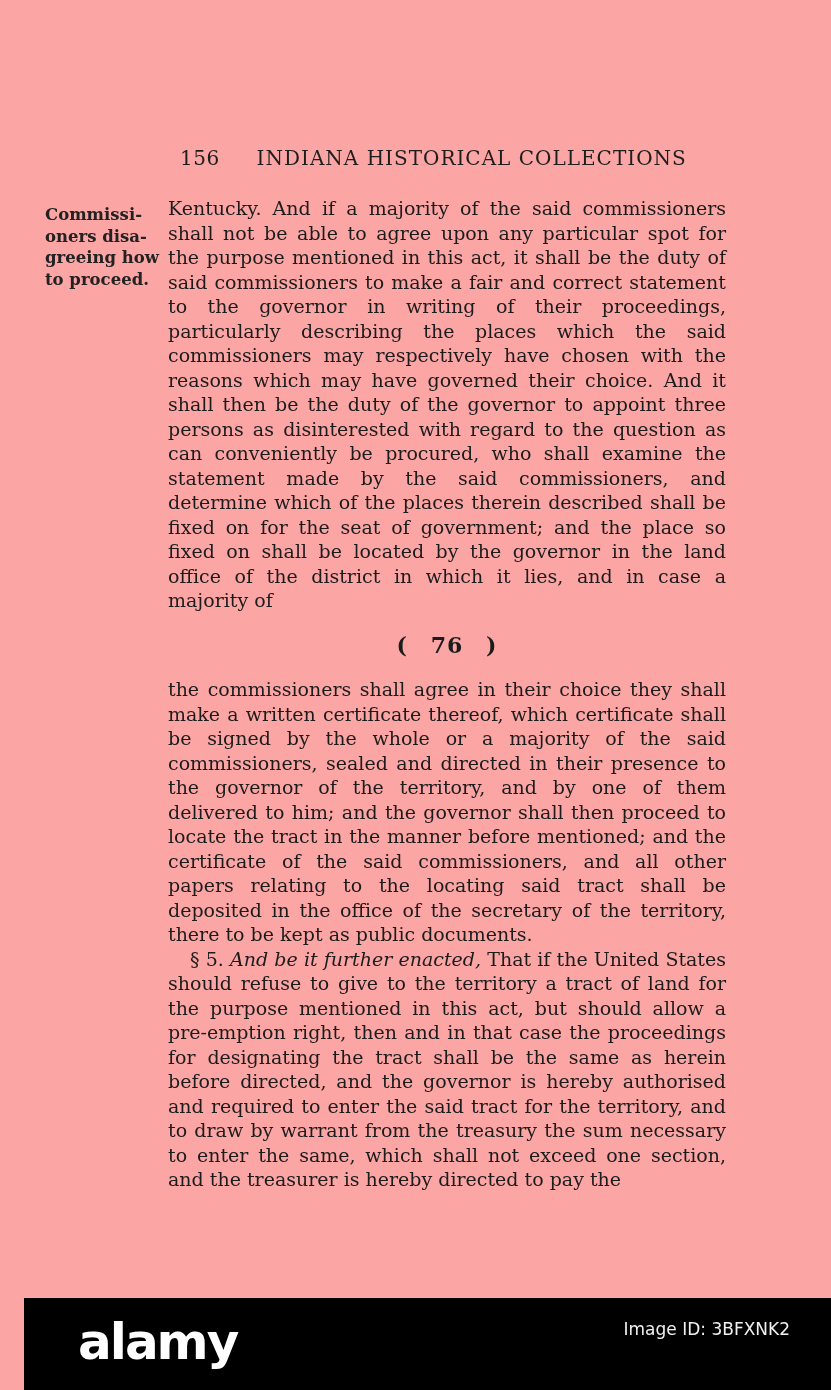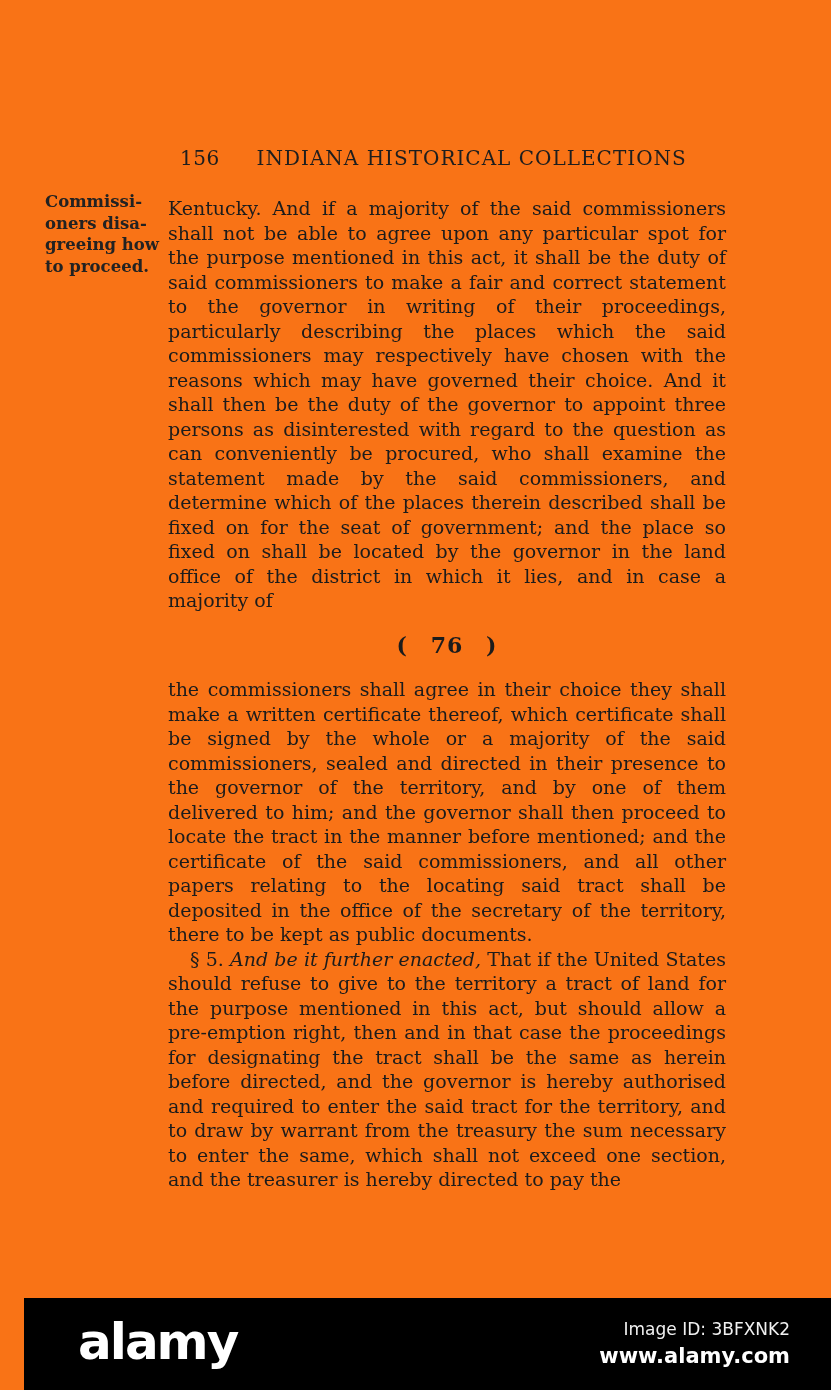--- a/index.html
+++ b/index.html
@@ -2,21 +2,21 @@
 <html><head>
 <meta charset="utf-8">
 <style>
   * { margin: 0; padding: 0; box-sizing: border-box; }
   html, body { background: #e8e8e8; }
   .scan {
     position: relative;
     width: 831px;
     height: 1390px;
     margin: 0 auto;
-    background: #f97316;
+    background: #fca5a5;
     overflow: hidden;
     font-family: "DejaVu Serif", "Liberation Serif", serif;
     color: #1e1e1e;
   }
   
   .running-header {
     position: absolute;
     top: 146px;
     left: 180px;
     width: 558px;
@@ -31,21 +31,21 @@
   .margin-note {
     position: absolute;
     left: 45px;
     width: 140px;
     font-size: 16.5px;
     font-weight: 700;
     line-height: 21.5px;
     white-space: pre-line;
     color: #222;
   }
-  .margin-note.n1 { top: 191px; }
+  .margin-note.n1 { top: 204px; }
   .margin-note.n2 { top: 944px; }
 
   
   .body-col {
     position: absolute;
     top: 196px;
     left: 168px;
     width: 558px;
     font-size: 19px;
     line-height: 24.5px;
@@ -128,17 +128,16 @@
       <span>§ 5.</span>
       <span class="italic">And be it further enacted,</span>
       <span>That if the United States should refuse to give to the territory a tract of land for the purpose mentioned in this act, but should allow a pre-emption right, then and in that case the proceedings for designating the tract shall be the same as herein before directed, and the governor is hereby authorised and required to enter the said tract for the territory, and to draw by warrant from the treasury the sum necessary to enter the same, which shall not exceed one section, and the treasurer is hereby directed to pay the</span>
     </p>
   </div>
 
   <div class="alamy-bar">
     <div class="alamy-logo">alamy</div>
     <div class="alamy-meta">
       <div class="image-id">Image ID: 3BFXNK2</div>
-      <a class="alamy-url" href="#">www.alamy.com</a>
     </div>
   </div>
 
 </div>
 
 </body></html>

